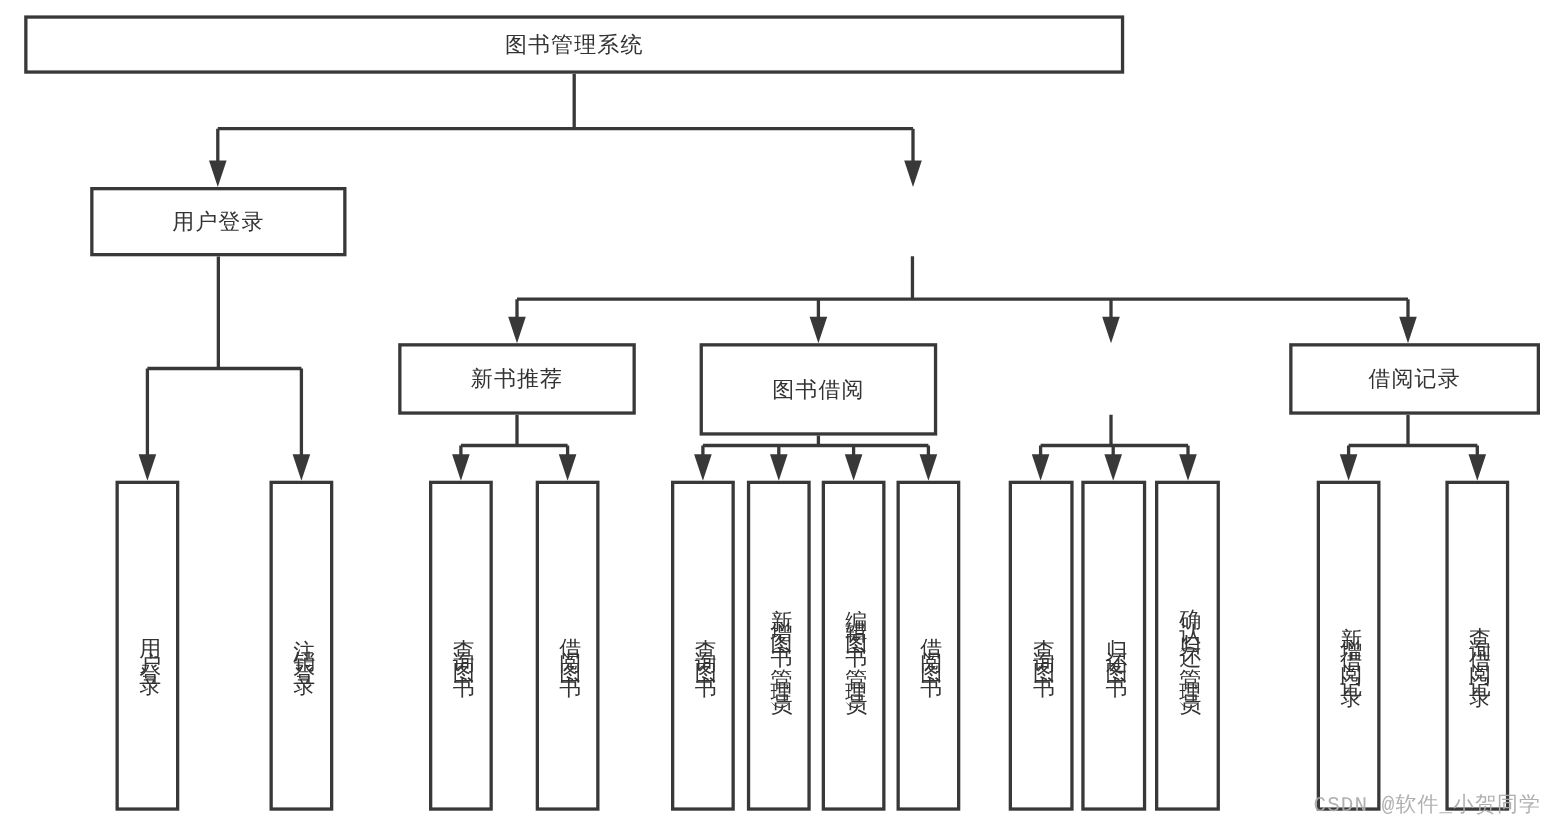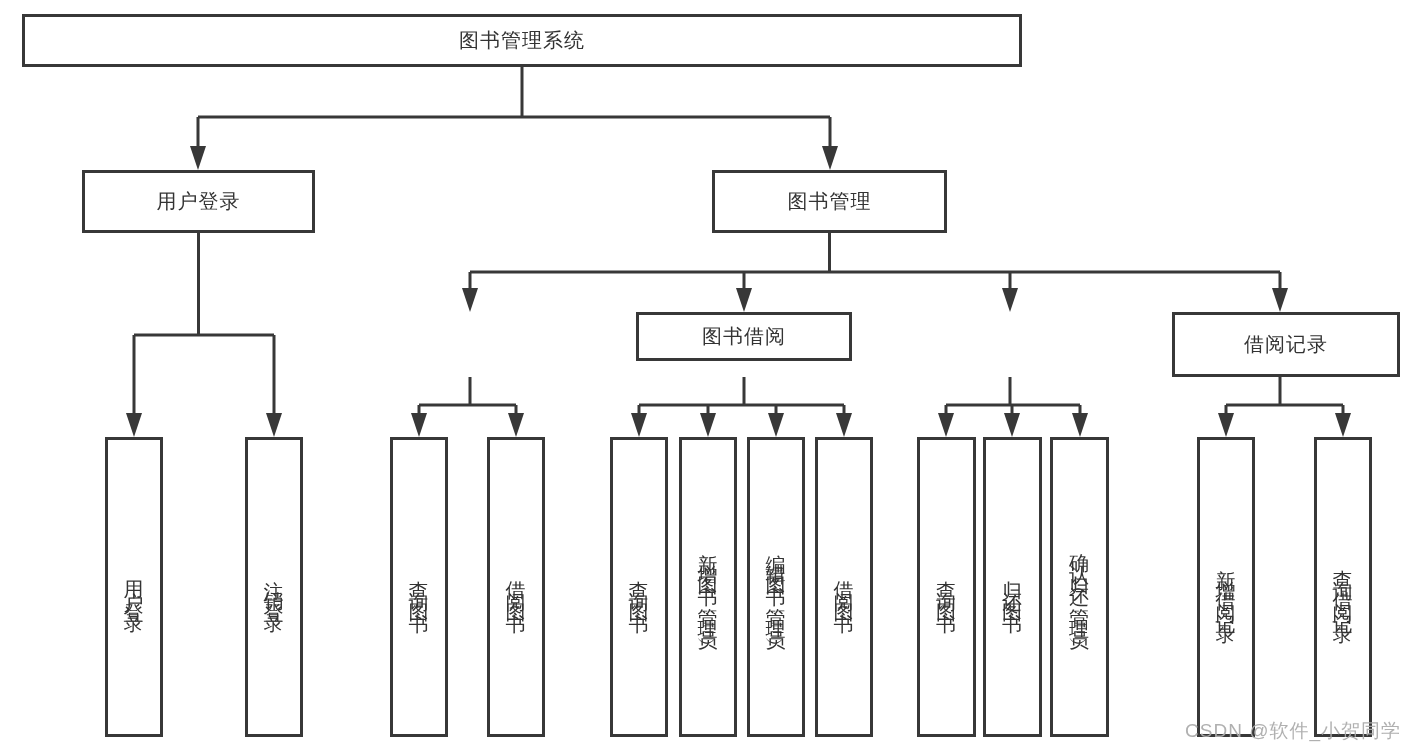--- a/index.html
+++ b/index.html
@@ -1,21 +1,21 @@
 <!DOCTYPE html>
 <html><head>
 <meta charset="utf-8">
 <style>
   html,body{margin:0;padding:0;background:#ffffff;}
   #canvas{
     position:relative;
     width:1405px;height:747px;
     background:#ffffff;
     overflow:hidden;
-    font-family:Liberation Sans, sans-serif;
+    font-family:Liberation Mono, monospace;
   }
   #connectors{position:absolute;left:0;top:0;pointer-events:none;}
   .box{
     position:absolute;
     box-sizing:border-box;
     border:3px solid #383838;
     background:#ffffff;
     display:flex;
     align-items:center;
     justify-content:center;
@@ -86,23 +86,23 @@
       <polygon points="1004,413 1020,413 1012,437"></polygon>
       <polygon points="1072,413 1088,413 1080,437"></polygon>
       <polygon points="1218,413 1234,413 1226,437"></polygon>
       <polygon points="1335,413 1351,413 1343,437"></polygon>
     </g>
   </svg>
 
   <div class="box" style="left:22px;top:14px;width:1000px;height:53px">图书管理系统</div>
 
   <div class="box" style="left:82px;top:170px;width:233px;height:63px">用户登录</div>
-  <div class="box" style="left:712px;top:170px;width:235px;height:63px">图书管理</div>
 
-  <div class="box" style="left:636px;top:312px;width:216px;height:49px">图书借阅</div>
+  <div class="box" style="left:362px;top:312px;width:216px;height:65px">新书推荐</div>
+  <div class="box" style="left:636px;top:312px;width:216px;height:84px">图书借阅</div>
   <div class="box" style="left:1172px;top:312px;width:228px;height:65px">借阅记录</div>
 
   <div class="box vbox" style="left:105px;top:437px;width:58px;height:300px">用户登录</div>
   <div class="box vbox" style="left:245px;top:437px;width:58px;height:300px">注销登录</div>
 
   <div class="box vbox" style="left:390px;top:437px;width:58px;height:300px">查询图书</div>
   <div class="box vbox" style="left:487px;top:437px;width:58px;height:300px">借阅图书</div>
 
   <div class="box vbox" style="left:610px;top:437px;width:58px;height:300px">查询图书</div>
   <div class="box vbox" style="left:679px;top:437px;width:58px;height:300px">新增图书（管理员）</div>

